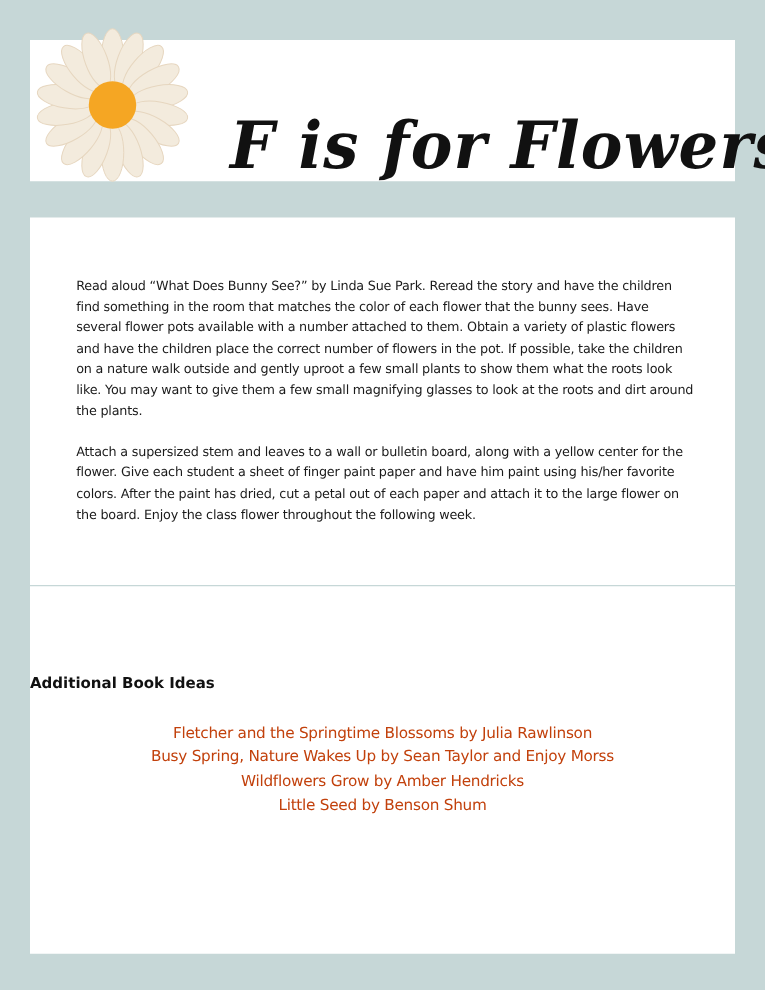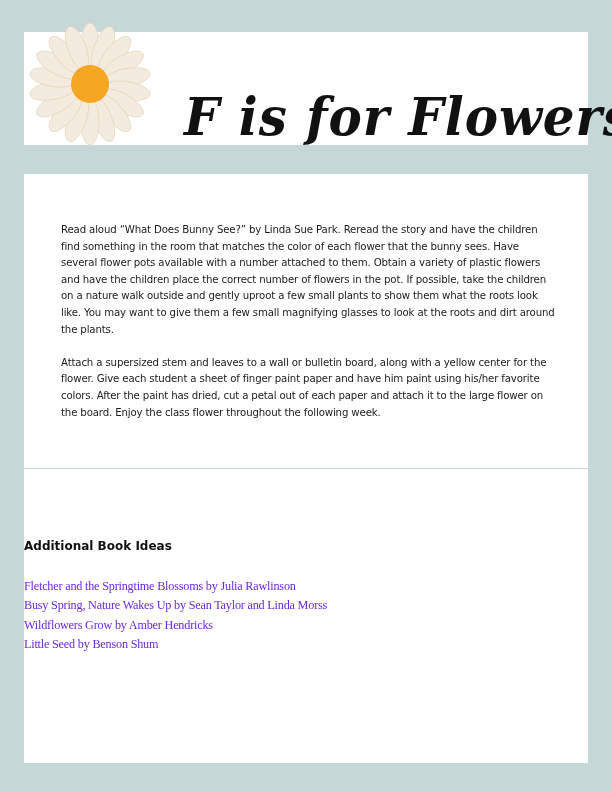--- a/index.html
+++ b/index.html
@@ -6,21 +6,21 @@
   body { width:612px; height:792px; background:#c6d7d7; position:relative; overflow:hidden; font-family:"DejaVu Sans", sans-serif; }
   .panel { position:absolute; left:24px; width:564px; background:#ffffff; }
   #header { top:32px; height:113px; }
   #activity { top:174px; height:294px; }
   #books { top:469px; height:294px; }
   .daisy { position:absolute; left:28px; top:22px; width:124px; height:124px; }
   .title { position:absolute; left:160px; top:40px; font-family:"DejaVu Serif", serif; font-style:italic; font-weight:bold; font-size:52px; line-height:90px; color:#111; letter-spacing:1px; white-space:nowrap; transform:scaleX(0.96); transform-origin:left center; }
   .body-text { position:absolute; left:37px; top:48px; width:495px; font-size:10.2px; line-height:16.6px; color:#1a1a1a; letter-spacing:-0.15px; }
   .body-text p { margin:0 0 16.6px 0; }
   .books-heading { position:absolute; left:0; right:0; top:70px; text-align:left; font-weight:bold; font-size:12px; color:#111; }
-  .book-list { position:absolute; left:0; right:0; top:108px; list-style:none; margin:0; padding:0; font-size:12.2px; line-height:19.3px; color:#6d28d9; letter-spacing:-0.2px;font-family:Liberation Serif, serif; }
+  .book-list { position:absolute; left:0; right:0; top:108px; text-align:center; list-style:none; margin:0; padding:0; font-size:12.2px; line-height:19.3px; color:#c2410c; letter-spacing:-0.2px; }
 </style>
 </head>
 <body>
 
 <div class="panel" id="header">
   <div class="title">F is for Flowers</div>
 </div>
 
 <svg class="daisy" viewBox="-62 -62 124 124">
   <g fill="#f3ebdd" stroke="#e6d6bf" stroke-width="0.8">
@@ -50,17 +50,17 @@
   <div class="body-text">
     <p>Read aloud “What Does Bunny See?” by Linda Sue Park. Reread the story and have the children find something in the room that matches the color of each flower that the bunny sees. Have several flower pots available with a number attached to them. Obtain a variety of plastic flowers and have the children place the correct number of flowers in the pot. If possible, take the children on a nature walk outside and gently uproot a few small plants to show them what the roots look like. You may want to give them a few small magnifying glasses to look at the roots and dirt around the plants.</p>
     <p>Attach a supersized stem and leaves to a wall or bulletin board, along with a yellow center for the flower. Give each student a sheet of finger paint paper and have him paint using his/her favorite colors. After the paint has dried, cut a petal out of each paper and attach it to the large flower on the board. Enjoy the class flower throughout the following week.</p>
   </div>
 </div>
 
 <div class="panel" id="books">
   <div class="books-heading">Additional Book Ideas</div>
   <ul class="book-list">
     <li>Fletcher and the Springtime Blossoms by Julia Rawlinson</li>
-    <li>Busy Spring, Nature Wakes Up by Sean Taylor and Linda Morss</li>
+    <li>Busy Spring, Nature Wakes Up by Sean Taylor and Enjoy Morss</li>
     <li>Wildflowers Grow by Amber Hendricks</li>
     <li>Little Seed by Benson Shum</li>
   </ul>
 </div>
 
 </body></html>

